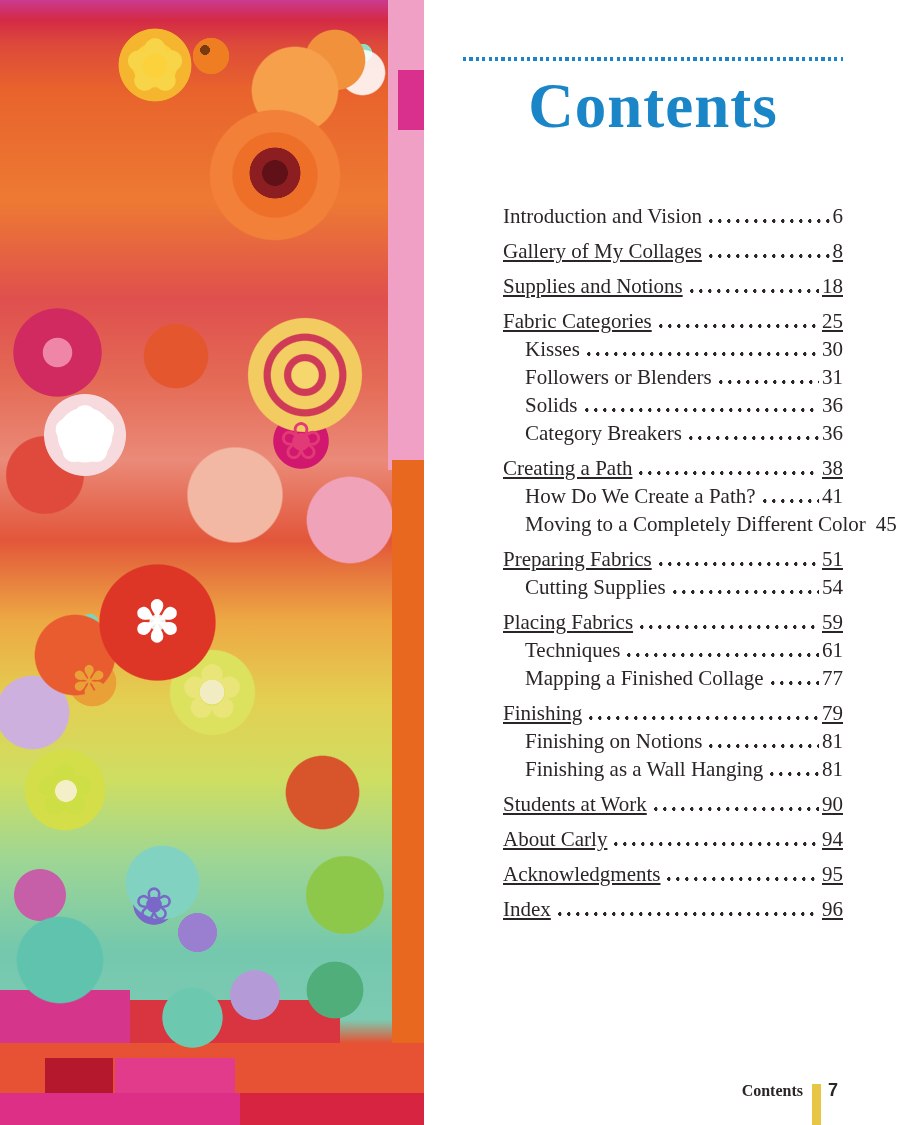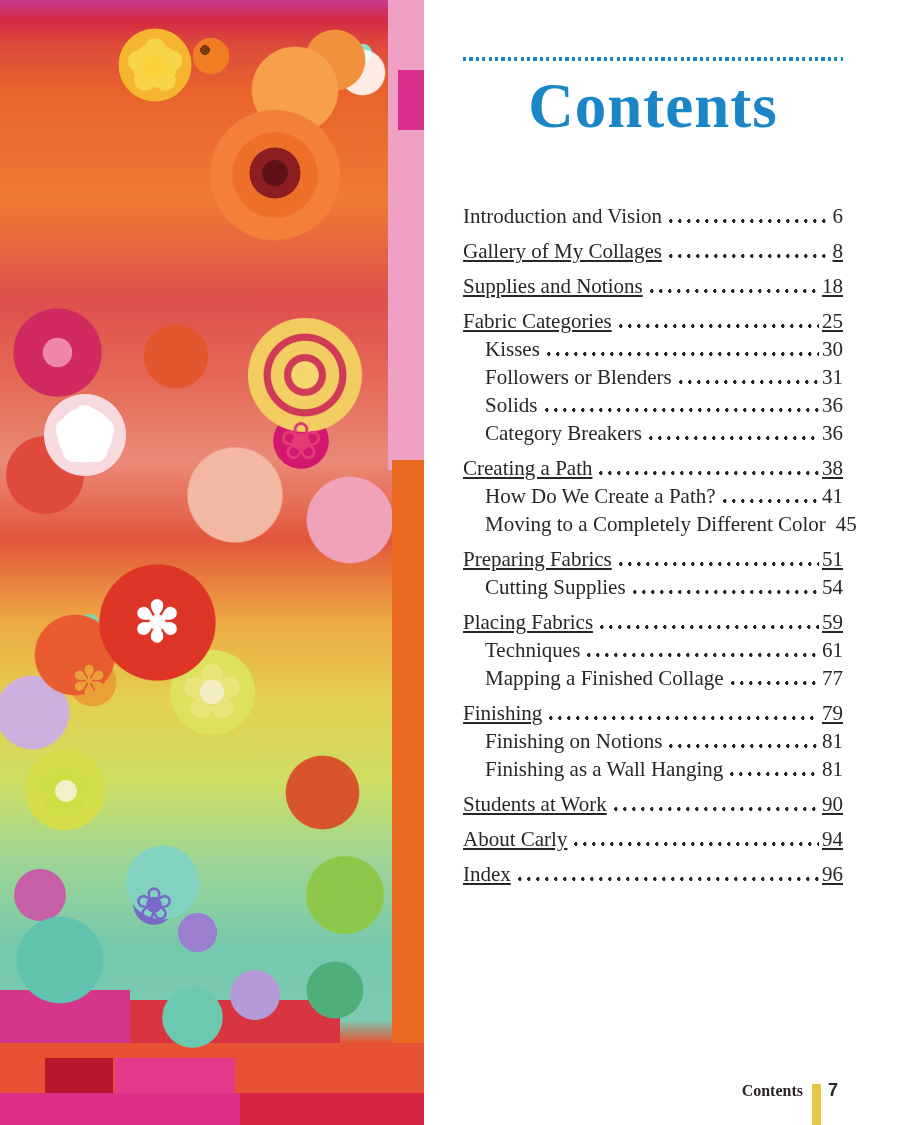--- a/index.html
+++ b/index.html
@@ -90,21 +90,21 @@
       130px 60px, 220px 48px, 424px 1125px;}
   .motif{position:absolute;font-family:"DejaVu Sans",sans-serif;line-height:1;
          transform:translate(-50%,-50%);}
 
   
   .col{position:absolute;left:463px;top:0;width:380px;}
   .dotted-rule{margin-top:57px;height:4px;
     background-image:repeating-linear-gradient(90deg,var(--blue) 0 3.2px,rgba(0,0,0,0) 3.2px 6.4px);}
   .title{margin-top:14px;text-align:center;font-size:63px;font-weight:bold;
          letter-spacing:1px;color:var(--blue);line-height:1;}
-  .toc{margin-top:64px;color:var(--ink);font-size:21px;}
+  .toc{margin-top:64px;color:var(--ink);font-size:21px;margin-left:40px;}
   .toc-entry{display:flex;align-items:baseline;height:28px;line-height:28px;white-space:nowrap;}
   .toc-entry.group{margin-top:7px;text-decoration:underline;}
   .toc-entry.sub{padding-left:22px;}
   .leader{flex:1 1 auto;height:3.6px;margin:0 3px 1px 7px;
     background-image:radial-gradient(circle at 1.8px 1.8px,var(--ink) 1.55px,rgba(0,0,0,0) 1.9px);
     background-size:9px 3.6px;background-repeat:repeat-x;background-position:left bottom;}
   .entry-label,.entry-page{flex:0 0 auto;}
 
   
   .footer-section{position:absolute;top:1082px;right:97px;font-size:16px;font-weight:bold;color:var(--ink);}
@@ -230,20 +230,25 @@
         <span class="entry-label">Students at Work</span>
         <span class="leader"></span>
         <span class="entry-page">90</span>
       </div>
       <div class="toc-entry group">
         <span class="entry-label">About Carly</span>
         <span class="leader"></span>
         <span class="entry-page">94</span>
       </div>
       <div class="toc-entry group">
+        <span class="entry-label">Acknowledgments</span>
+        <span class="leader"></span>
+        <span class="entry-page">95</span>
+      </div>
+      <div class="toc-entry group">
         <span class="entry-label">Index</span>
         <span class="leader"></span>
         <span class="entry-page">96</span>
       </div>
     </div>
 </div>
 
 <span class="footer-section">Contents</span>
 <div class="footer-bar"></div>
 <span class="footer-page">7</span>

